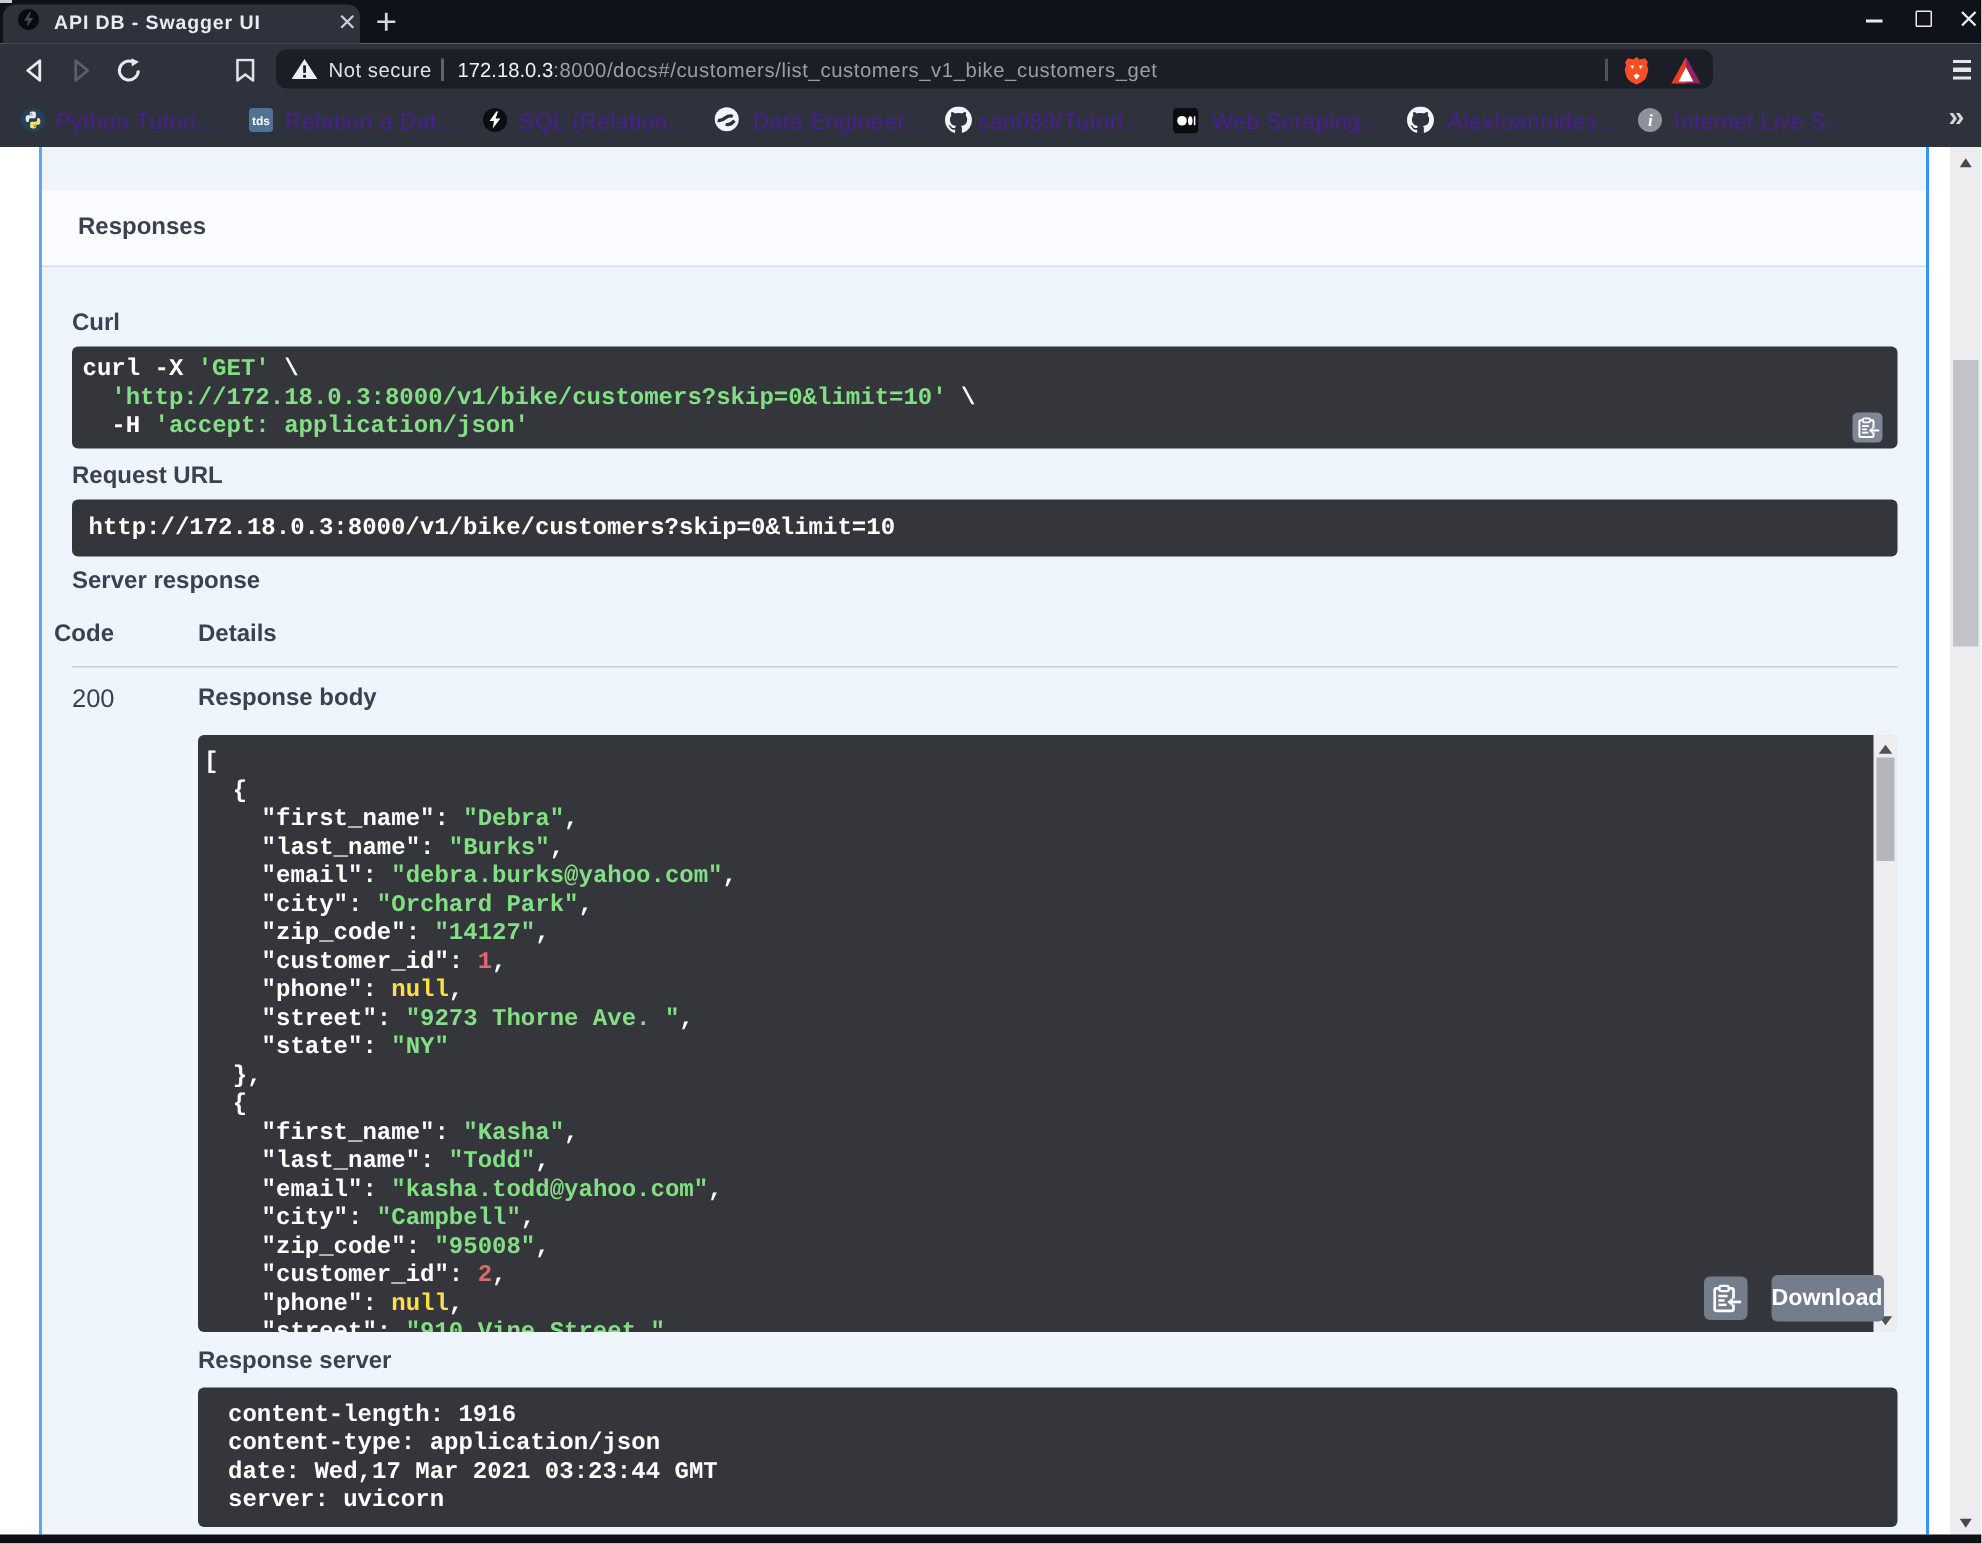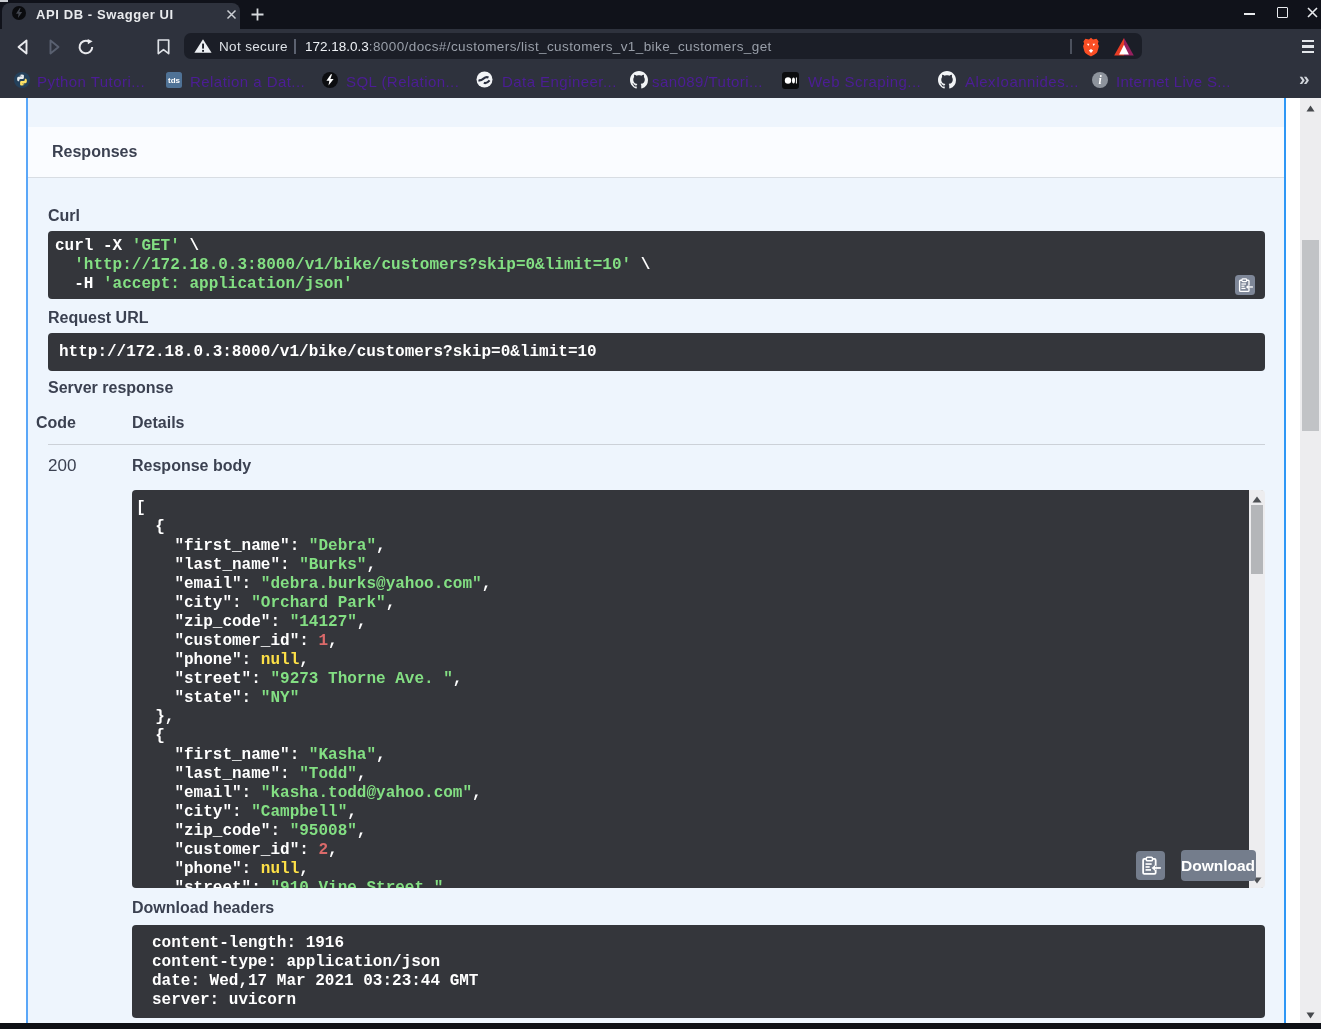--- a/index.html
+++ b/index.html
@@ -220,21 +220,21 @@
   <rect x="4" y="0.9" width="4.6" height="2.7" rx="0.8" fill="#747d8c" stroke="#fff" stroke-width="1.15"></rect>
   <rect x="3.4" y="5.4" width="4.6" height="1.25" fill="#fff"></rect>
   <rect x="3.4" y="7.6" width="3.1" height="1.25" fill="#fff"></rect>
   <rect x="3.4" y="9.8" width="4.1" height="1.25" fill="#fff"></rect>
   <rect x="9.6" y="7.3" width="2" height="3" fill="#747d8c"></rect>
   <rect x="9.9" y="8.3" width="5" height="1.35" fill="#fff"></rect>
   <polygon points="7.9,8.95 10.6,6.7 10.6,11.2" fill="#fff"></polygon>
 </svg>
 <div class="a" style="left:1181px;top:850px;width:75px;height:31px;background:#747d8c;border-radius:4px;
   font-size:15.5px;font-weight:bold;color:#fff;text-align:left;line-height:31px;">Download</div>
-<h4 class="a" style="left:132px;top:898px;">Download headers</h4>
+<h4 class="a" style="left:132px;top:898px;">Response server</h4>
 <pre class="a" style="left:132px;top:925px;width:1113px;height:84.5px;padding:8.5px 0 0 20px;">content-length: 1916
 content-type: application/json
 date: Wed,17 Mar 2021 03:23:44 GMT
 server: uvicorn</pre>
 
 <div class="a track" style="left:1300px;top:98px;width:21px;height:925px;"></div>
 <svg class="a" style="left:1306px;top:105px;" width="9" height="7" viewBox="0 0 9 7">
     <polygon points="4.5,0.5 8.5,6.5 0.5,6.5" fill="#46494d"></polygon>
   </svg>
 <div class="a thumb" style="left:1302px;top:240px;width:17px;height:191px;"></div>

